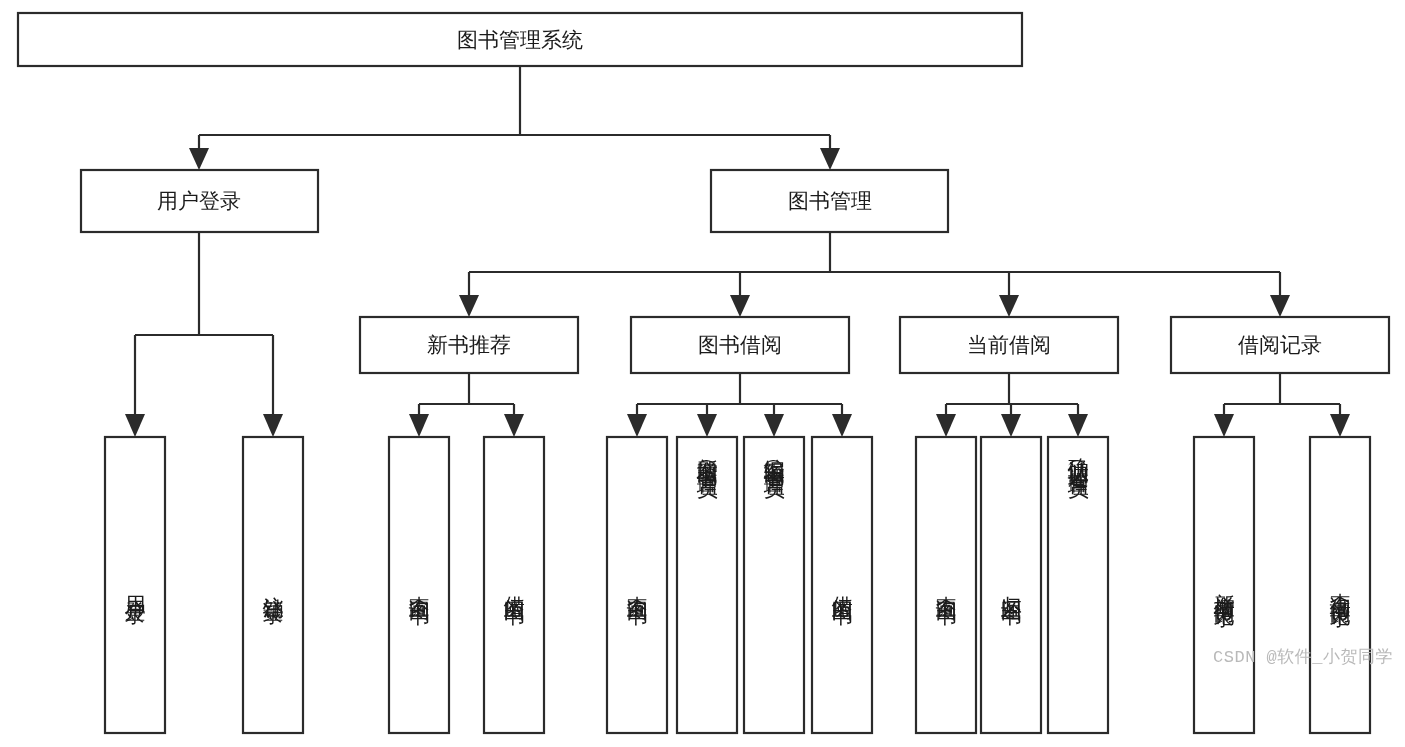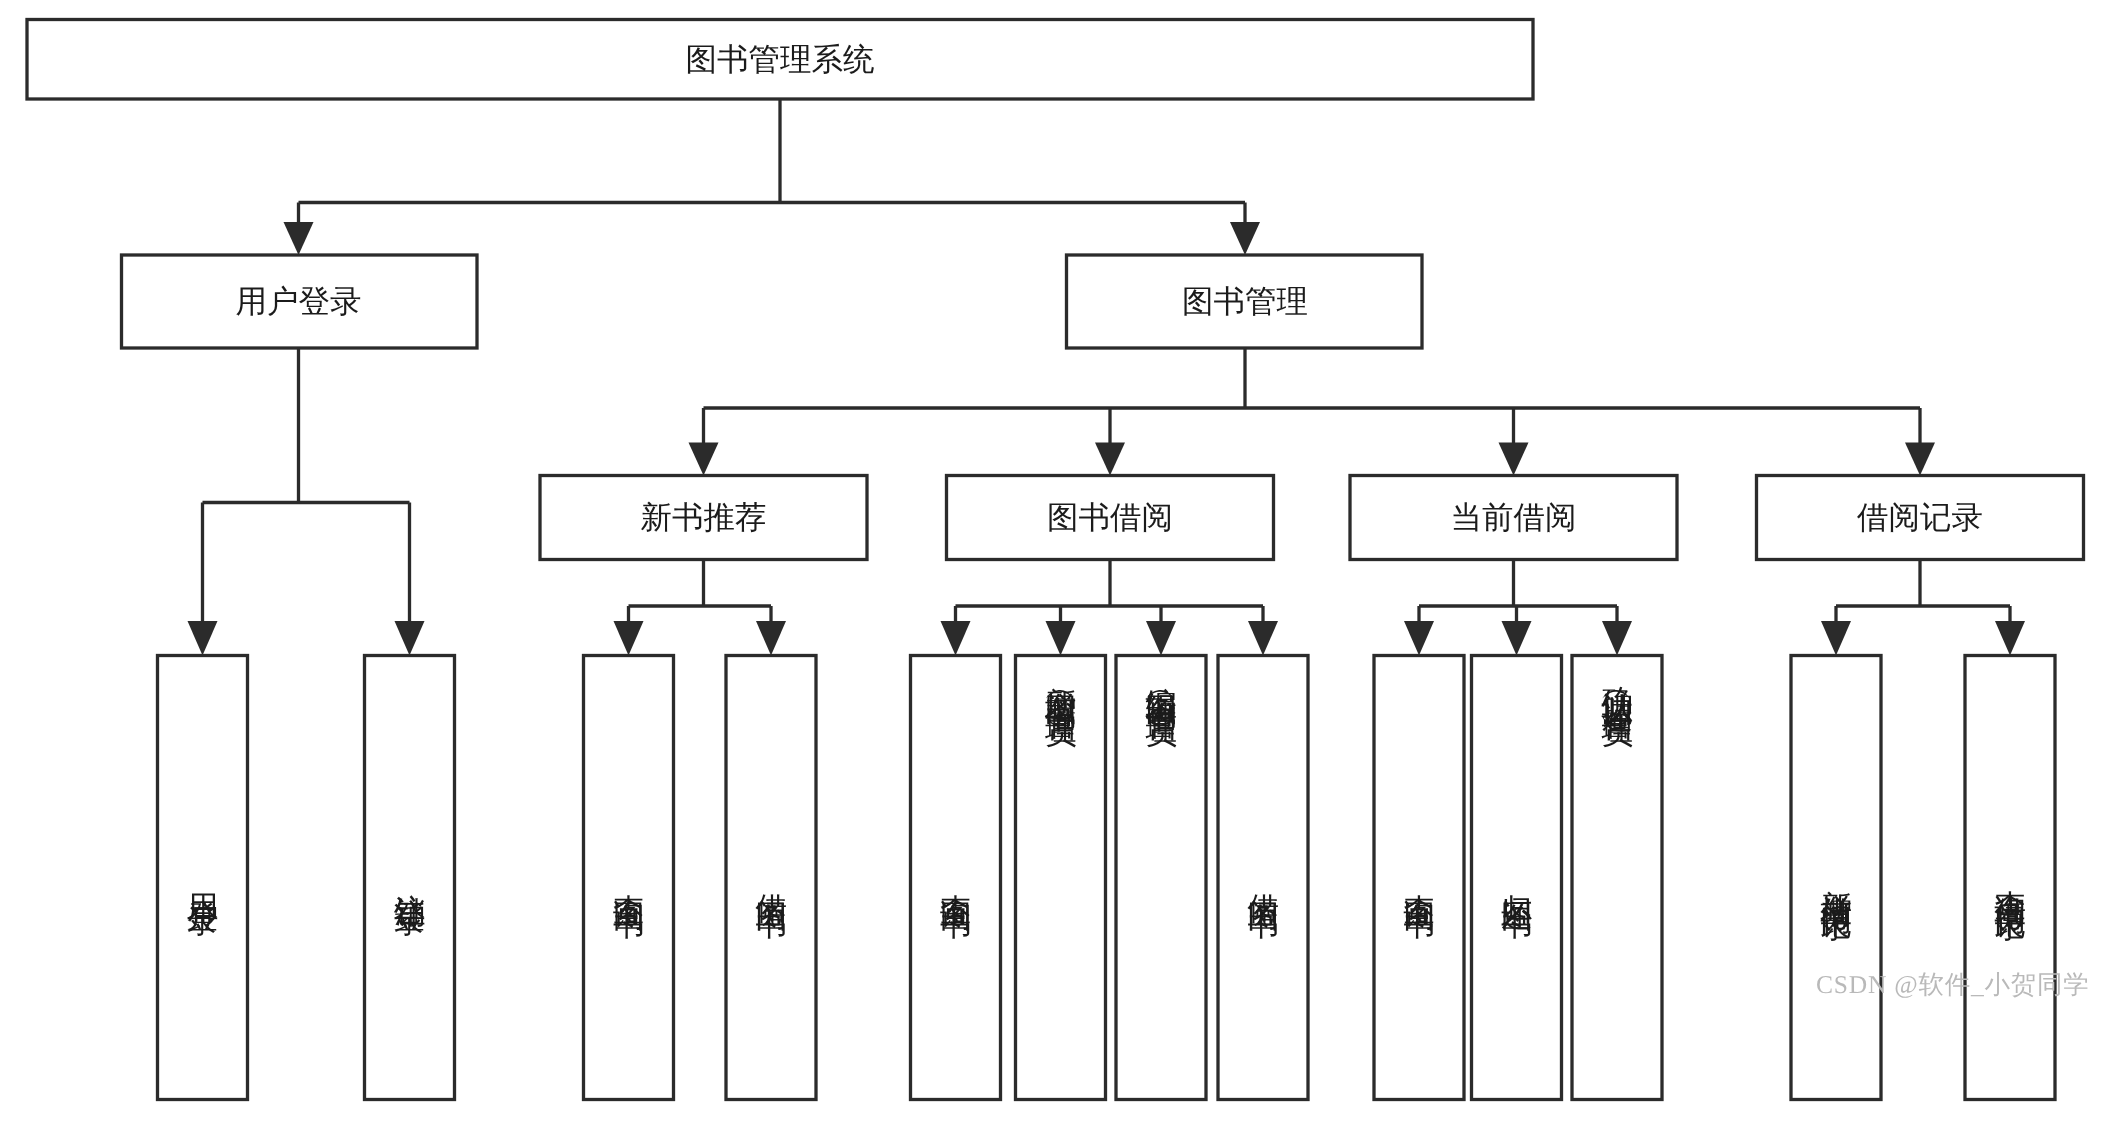--- a/index.html
+++ b/index.html
@@ -64,21 +64,21 @@
     font-size: 21px;
     line-height: 1.26;
     letter-spacing: 3px;
     color: #1b1b1b;
     white-space: nowrap;
   }
   .watermark {
     position: absolute;
     right: 12px;
     bottom: 6px;
-    font-family: Liberation Serif, serif;
+    font-family: Liberation Mono, monospace;
     font-size: 17px;
     color: #b9b9b9;
     letter-spacing: 0.5px;
     white-space: nowrap;
   }
 </style>
 </head>
 <body>
 
 <div id="diagram-root">

